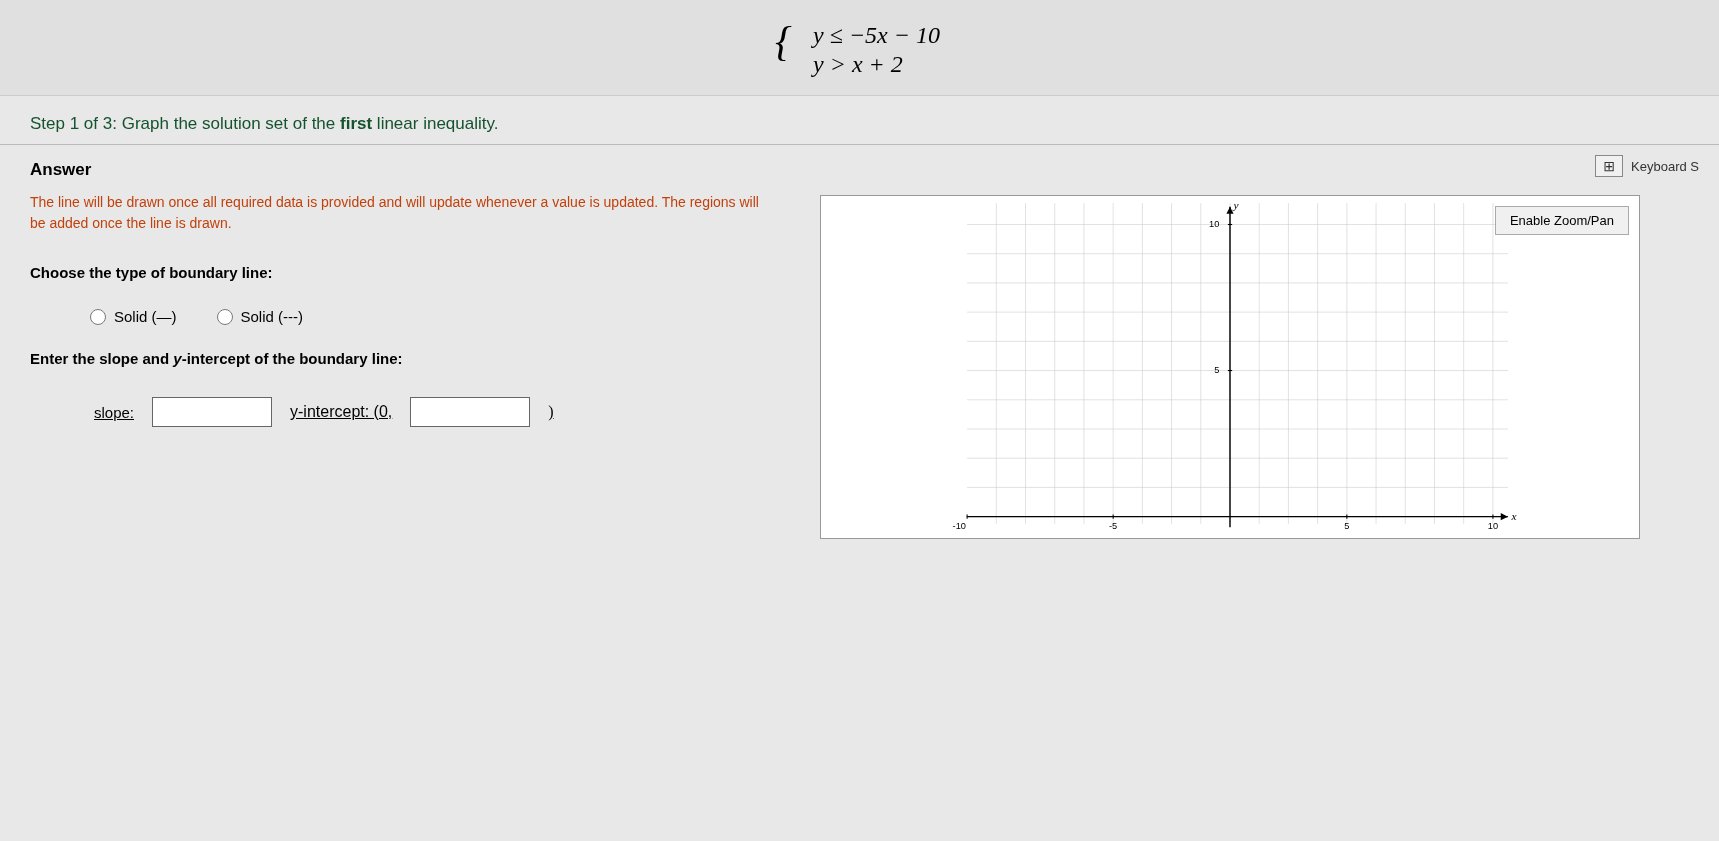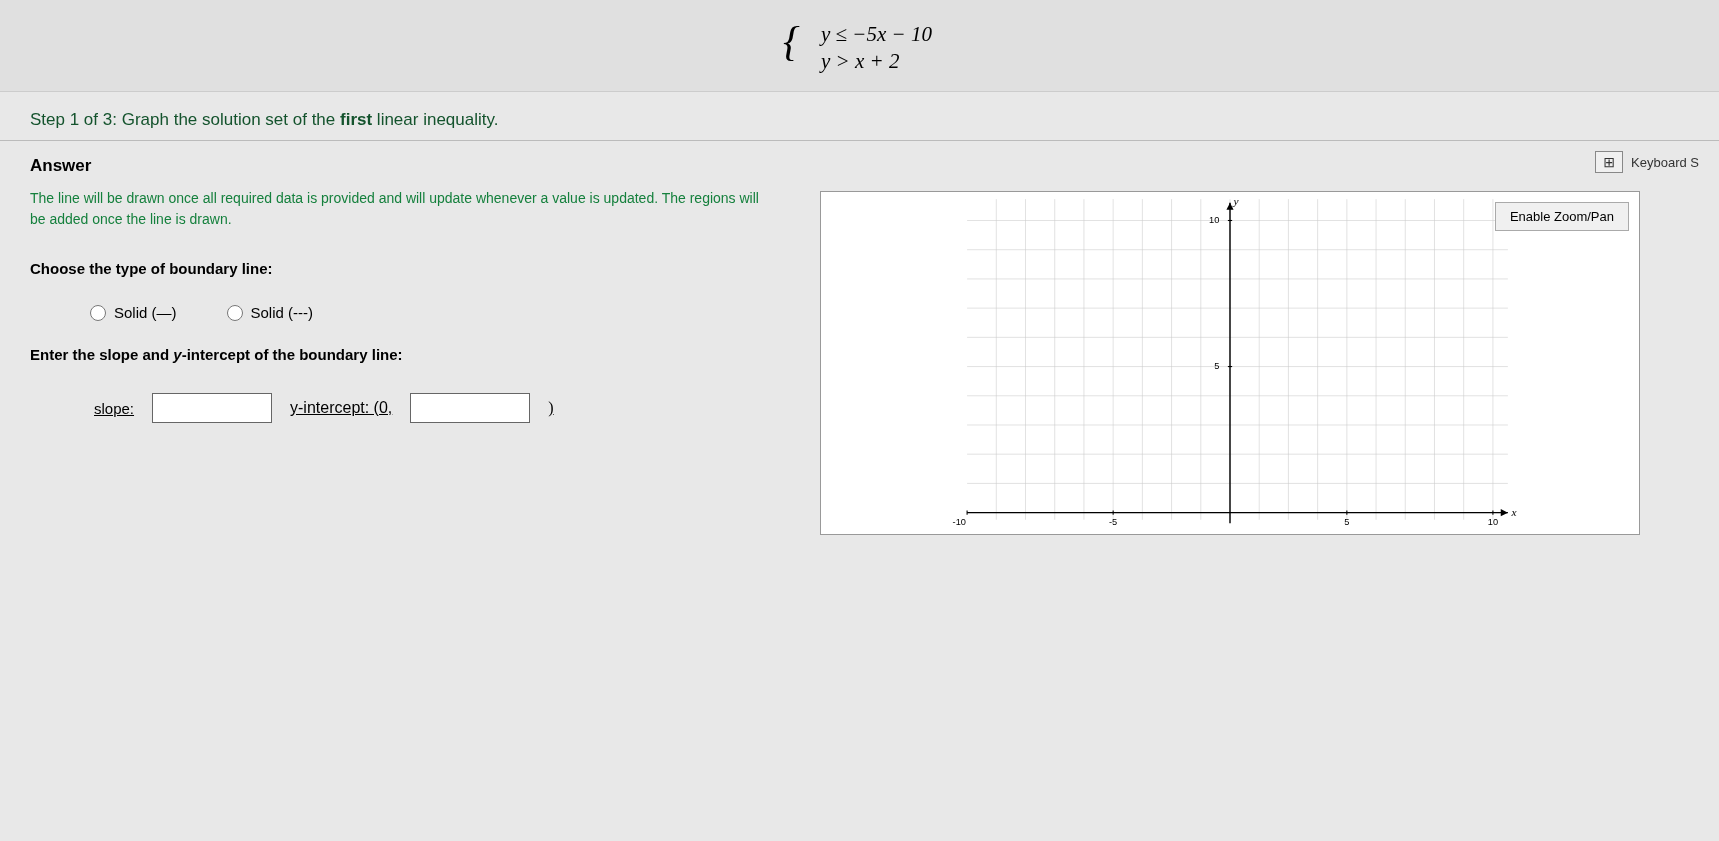--- a/index.html
+++ b/index.html
@@ -40,21 +40,21 @@
       left: 0;
       top: 0;
       font-size: 42px;
       line-height: 1;
       font-weight: 300;
     }
 
     .equation-line {
       display: block;
       margin: 2px 4px;
-      font-size: 21px;
+      font-size: 24px;
     }
 
     
     .step-instruction {
       background: #e8e8e8;
       padding: 18px 30px 10px 30px;
       font-size: 17px;
       font-family: Arial, sans-serif;
       color: #14532d;
     }
@@ -85,39 +85,39 @@
     .answer-label {
       font-family: Arial, sans-serif;
       font-weight: bold;
       font-size: 17px;
       margin-bottom: 12px;
     }
 
     .hint-text {
       font-family: Arial, sans-serif;
       font-size: 14px;
-      color: #15803d;
+      color: #c2410c;
       margin-bottom: 30px;
       line-height: 1.5;
     }
 
     .boundary-section {
       margin-bottom: 25px;
     }
 
     .boundary-title {
       font-family: Arial, sans-serif;
       font-weight: bold;
       font-size: 15px;
       margin-bottom: 27px;
     }
 
     .radio-group {
       display: flex;
-      gap: 50px;
+      gap: 40px;
       margin-left: 60px;
       margin-bottom: 24px;
       align-items: center;
     }
 
     .radio-option {
       display: flex;
       align-items: center;
       gap: 8px;
       font-family: Arial, sans-serif;

